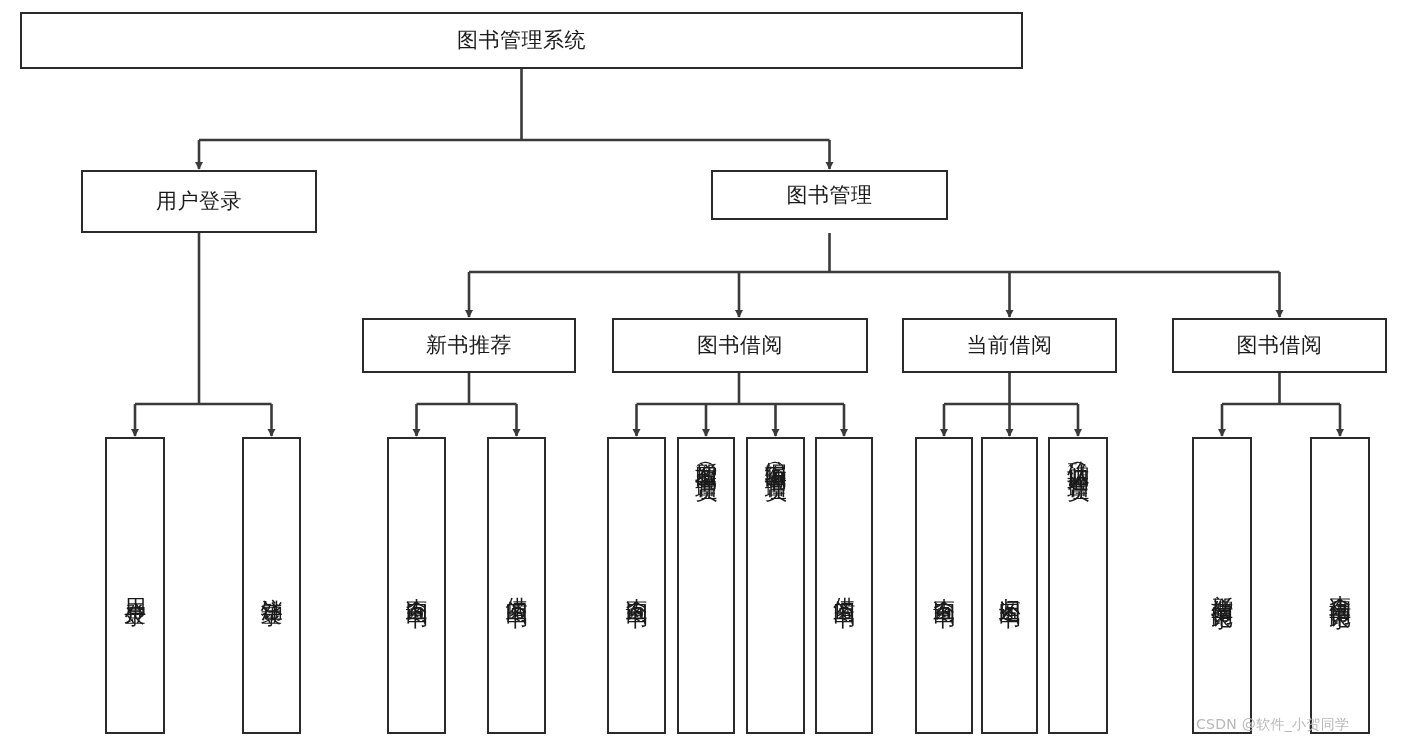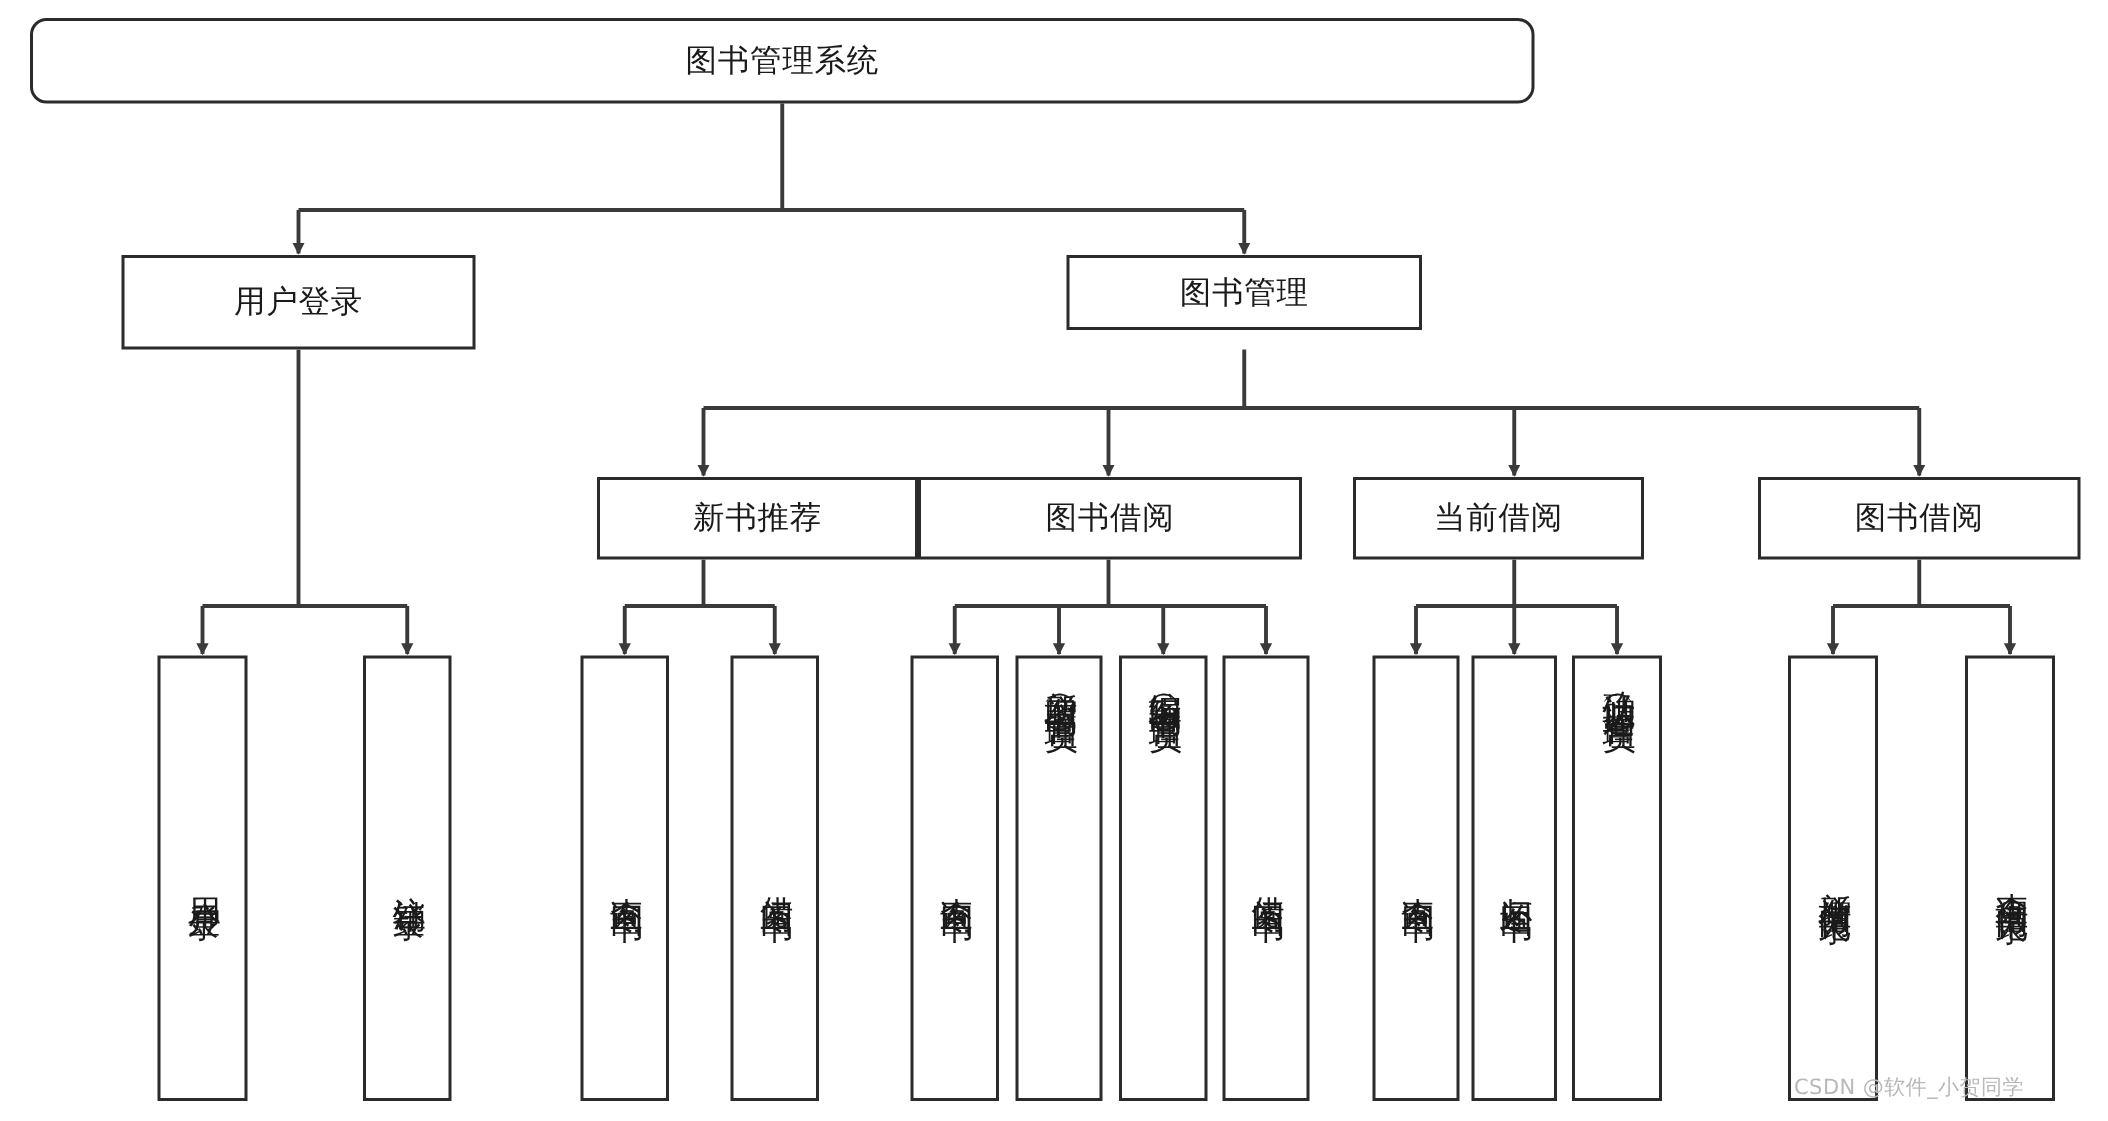--- a/index.html
+++ b/index.html
@@ -112,36 +112,36 @@
         <path d="M1009.5,404 L1009.5,436" marker-end="url(#arrowhead)"></path>
         <path d="M1078,404 L1078,436" marker-end="url(#arrowhead)"></path>
         <path d="M1279.5,373 L1279.5,404"></path>
         <path d="M1222,404 L1340,404"></path>
         <path d="M1222,404 L1222,436" marker-end="url(#arrowhead)"></path>
         <path d="M1340,404 L1340,436" marker-end="url(#arrowhead)"></path>
       </g>
   </svg>
 
   <div id="node-layer">
-      <div class="node horizontal" style="left: 20px; top: 12px; width: 1003px; height: 57px; border-radius: 11px;">
+      <div class="node horizontal" style="left: 20px; top: 12px; width: 1003px; height: 57px;">
         <span class="label">图书管理系统</span>
       </div>
       <div class="node horizontal" style="left: 81px; top: 170px; width: 236px; height: 63px;">
         <span class="label">用户登录</span>
       </div>
       <div class="node horizontal" style="left: 711px; top: 170px; width: 237px; height: 50px;">
         <span class="label">图书管理</span>
       </div>
-      <div class="node horizontal" style="left: 362px; top: 318px; width: 214px; height: 55px; margin-left: 36px;">
+      <div class="node horizontal" style="left: 362px; top: 318px; width: 214px; height: 55px;">
         <span class="label">新书推荐</span>
       </div>
       <div class="node horizontal" style="left: 612px; top: 318px; width: 256px; height: 55px;">
         <span class="label">图书借阅</span>
       </div>
-      <div class="node horizontal" style="left: 902px; top: 318px; width: 194px; height: 55px;">
+      <div class="node horizontal" style="left: 902px; top: 318px; width: 215px; height: 55px;">
         <span class="label">当前借阅</span>
       </div>
       <div class="node horizontal" style="left: 1172px; top: 318px; width: 215px; height: 55px;">
         <span class="label">图书借阅</span>
       </div>
       <div class="node vertical center-v" style="left: 105px; top: 437px; width: 60px; height: 297px;">
         <span class="label">用户登录</span>
       </div>
       <div class="node vertical center-v" style="left: 242px; top: 437px; width: 59px; height: 297px;">
         <span class="label">注销登录</span>

